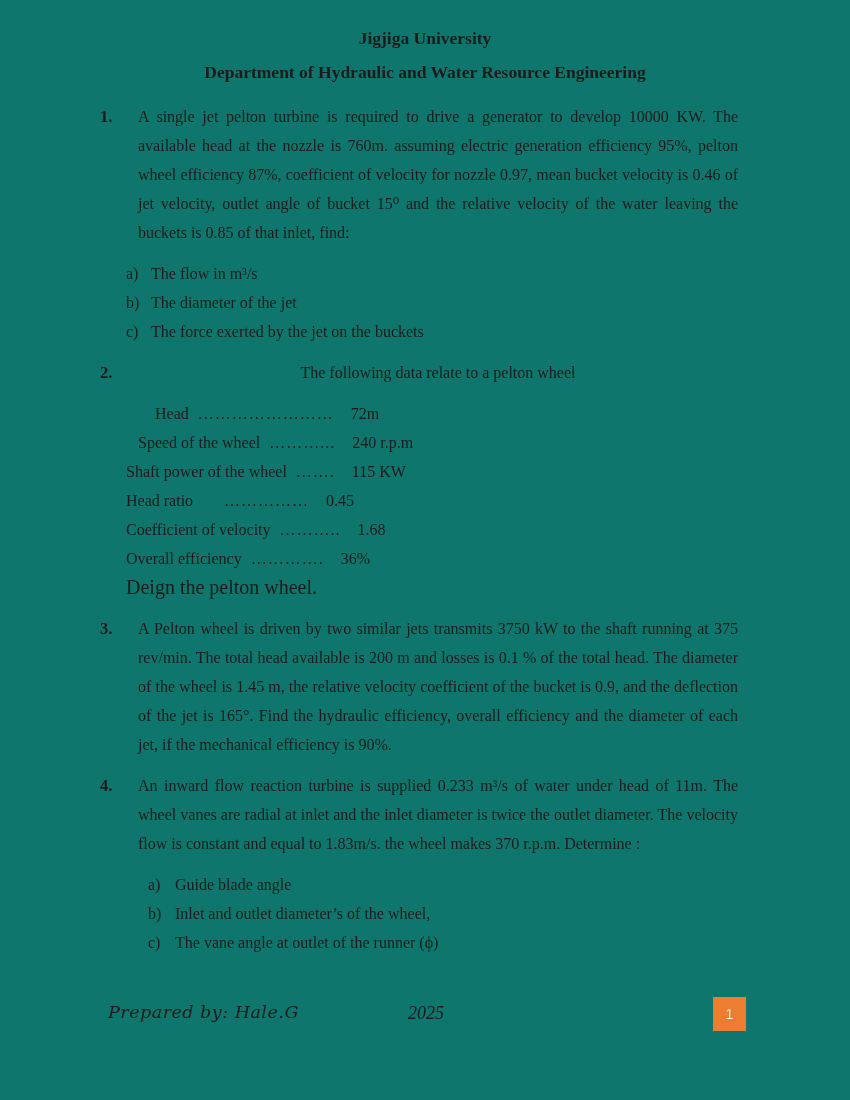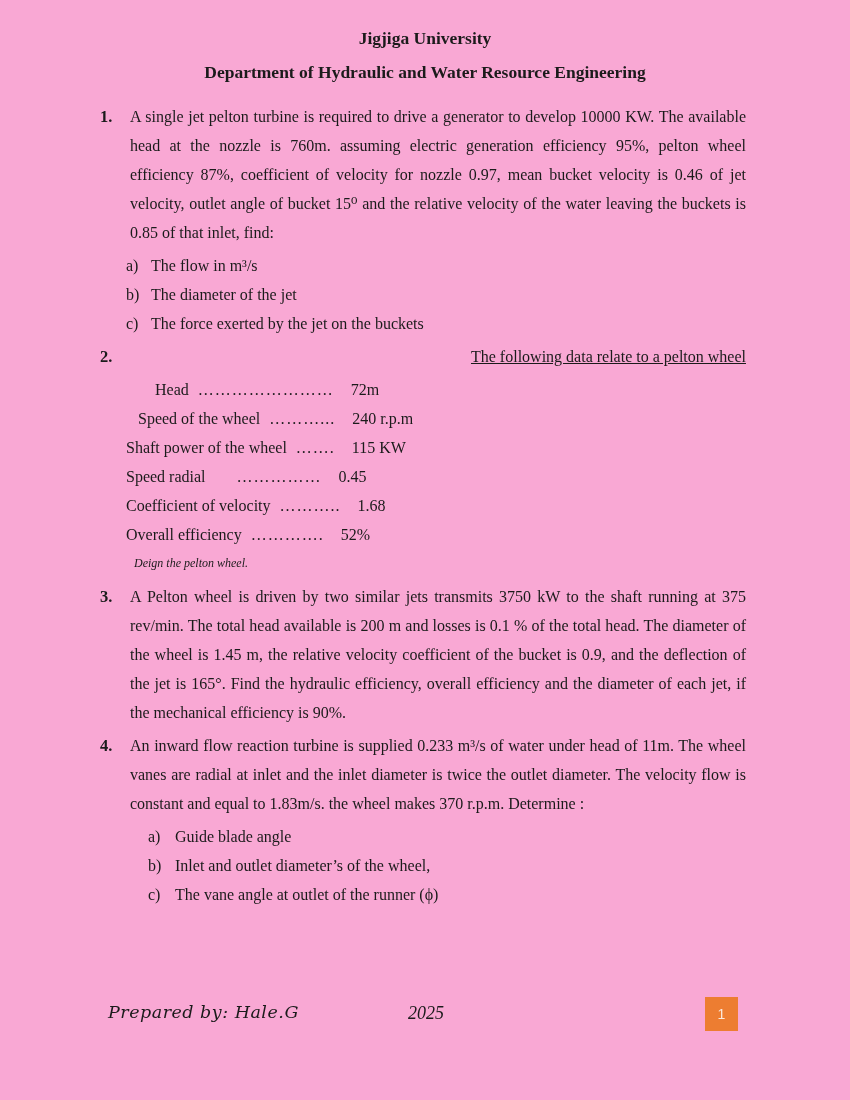--- a/index.html
+++ b/index.html
@@ -13,21 +13,21 @@
     font-family: "Liberation Serif", "DejaVu Serif", serif;
     color: #1b1b1b;
     overflow: hidden;
   }
   .page {
     box-sizing: border-box;
     width: 850px;
     height: 1100px;
     padding: 22px 100px 0 100px;
     position: relative;
-    background: #f9a8d4;
+    background: #0f766e;
   }
 
   
   .doc-header { text-align: center; }
   .header-line {
     font-weight: bold;
     font-size: 17.5px;
     line-height: 33.5px;
     white-space: nowrap;
   }
@@ -38,26 +38,26 @@
 
   .p-head { position: relative; padding-left: 26px; }
   .p-num {
     position: absolute;
     left: 0; top: 0;
     font-weight: bold;
     font-size: 16.5px;
     line-height: 29px;
   }
   .p-body {
-    margin: 4px;
+    margin: 12px;
     font-size: 16px;
     line-height: 29px;
     text-align: justify;
   }
-  .p-body.nojustify { text-align: right; text-decoration: underline; }
+  .p-body.nojustify { text-align: center; }
 
   .subitems {
     list-style: none;
     margin: 0;
     padding: 0 0 0 26px;
   }
   .problem-4 .subitems { padding-left: 48px; }
   .subitem {
     display: flex;
     font-size: 16px;
@@ -72,31 +72,30 @@
     font-size: 16px;
     line-height: 29px;
     white-space: nowrap;
   }
   .data-row .d-dots  { margin-left: 9px; letter-spacing: 1px; }
   .data-row .d-value { margin-left: 17px; }
   .data-row.r0 { padding-left: 29px; }
   .data-row.r1 { padding-left: 12px; }
   .data-row.r3 .d-dots { margin-left: 31px; }
   .closing {
-    margin: 0 0 0 34px;
-    font-size: 12px;
-    line-height: 29px;
-    font-style: italic;
+    margin: 0 0 0 26px;
+    font-size: 20px;
+    line-height: 29px;
   }
 
   
   .doc-footer {
     position: absolute;
     left: 100px;
-    right: 112px;
+    right: 104px;
     top: 997px;
     height: 34px;
   }
   .prepared-by {
     position: absolute;
     left: 8px;
     top: 5px;
     font-style: italic;
     font-size: 17.5px;
     letter-spacing: 0.5px;
@@ -165,27 +164,27 @@
         <div class="data-row r0">
           <span class="d-label">Head</span><span class="d-dots">……………………</span><span class="d-value">72m</span>
         </div>
         <div class="data-row r1">
           <span class="d-label">Speed of the wheel</span><span class="d-dots">………...</span><span class="d-value">240 r.p.m</span>
         </div>
         <div class="data-row r2">
           <span class="d-label">Shaft power of the wheel</span><span class="d-dots">…….</span><span class="d-value">115 KW</span>
         </div>
         <div class="data-row r3">
-          <span class="d-label">Speed radial</span><span class="d-dots">……………</span><span class="d-value">0.45</span>
+          <span class="d-label">Head ratio</span><span class="d-dots">……………</span><span class="d-value">0.45</span>
         </div>
         <div class="data-row r4">
           <span class="d-label">Coefficient of velocity</span><span class="d-dots">………..</span><span class="d-value">1.68</span>
         </div>
         <div class="data-row r5">
-          <span class="d-label">Overall efficiency</span><span class="d-dots">………….</span><span class="d-value">52%</span>
+          <span class="d-label">Overall efficiency</span><span class="d-dots">………….</span><span class="d-value">36%</span>
         </div>
       </div>
       <p class="closing">Deign the pelton wheel.</p>
     </section>
 
     <section class="problem problem-3">
       <div class="p-head">
         <span class="p-num">3.</span>
         <p class="p-body">A Pelton wheel is driven by two similar jets transmits 3750 kW to the shaft running at 375 rev/min. The total head available is 200 m and losses is 0.1 % of the total head. The diameter of the wheel is 1.45 m, the relative velocity coefficient of the bucket is 0.9, and the deflection of the jet is 165°. Find the hydraulic efficiency, overall efficiency and the diameter of each jet, if the mechanical efficiency is 90%.</p>
       </div>

